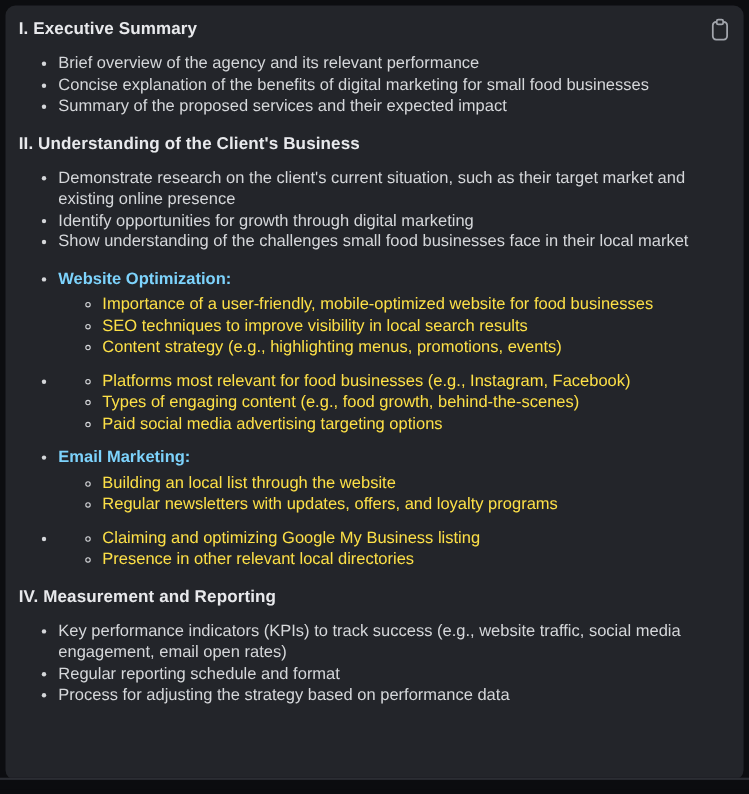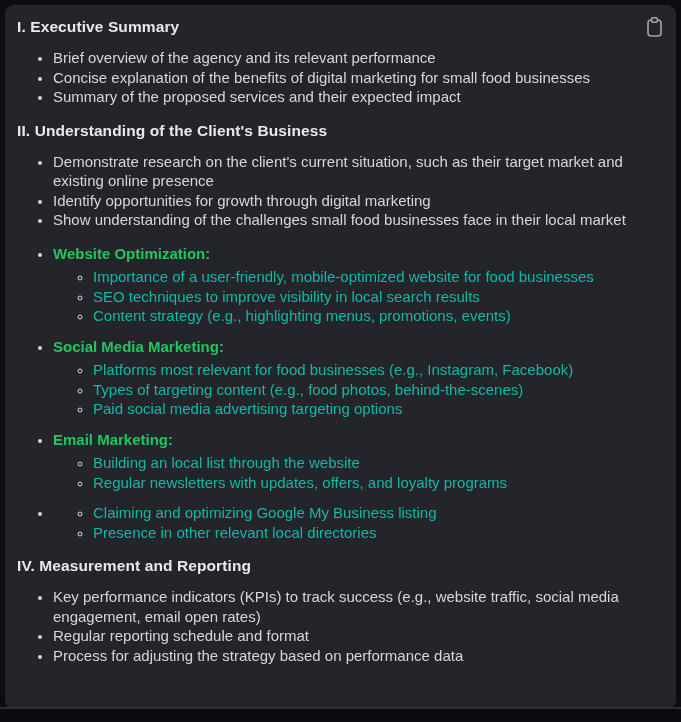--- a/index.html
+++ b/index.html
@@ -63,32 +63,32 @@
     font-size: 13px;
   }
   ul.bullets > li.group {
     margin-bottom: 11px;
   }
   ul.bullets > li.group:last-child {
     margin-bottom: 0;
   }
   .group-label {
     font-weight: 700;
-    color: #22c55e;
+    color: #7dd3fc;
   }
   ul.sub {
     margin: 4px 0 0 0;
     padding: 0 0 0 40px;
     list-style-type: circle;
   }
   ul.sub > li {
     margin: 0;
     padding: 0;
     font-weight: 400;
-    color: #14b8a6;
+    color: #fde047;
   }
   ul.sub > li::marker {
     color: #d5d7da;
     font-size: 13px;
   }
   .copy-btn {
     position: absolute;
     top: 10px;
     right: 11px;
     width: 22px;
@@ -135,24 +135,23 @@
     <ul class="bullets">
       <li class="group">
         <span class="group-label">Website Optimization:</span>
         <ul class="sub">
           <li>Importance of a user-friendly, mobile-optimized website for food businesses</li>
           <li>SEO techniques to improve visibility in local search results</li>
           <li>Content strategy (e.g., highlighting menus, promotions, events)</li>
         </ul>
       </li>
       <li class="group">
-        <span class="group-label">Social Media Marketing:</span>
         <ul class="sub">
           <li>Platforms most relevant for food businesses (e.g., Instagram, Facebook)</li>
-          <li>Types of targeting content (e.g., food photos, behind-the-scenes)</li>
+          <li>Types of engaging content (e.g., food growth, behind-the-scenes)</li>
           <li>Paid social media advertising targeting options</li>
         </ul>
       </li>
       <li class="group">
         <span class="group-label">Email Marketing:</span>
         <ul class="sub">
           <li>Building an local list through the website</li>
           <li>Regular newsletters with updates, offers, and loyalty programs</li>
         </ul>
       </li>

